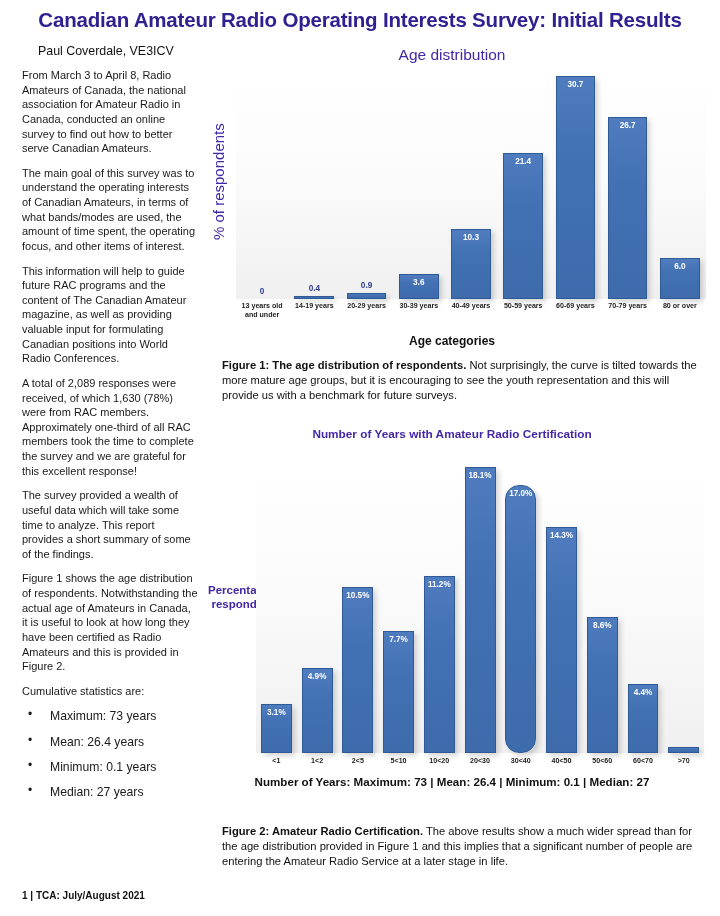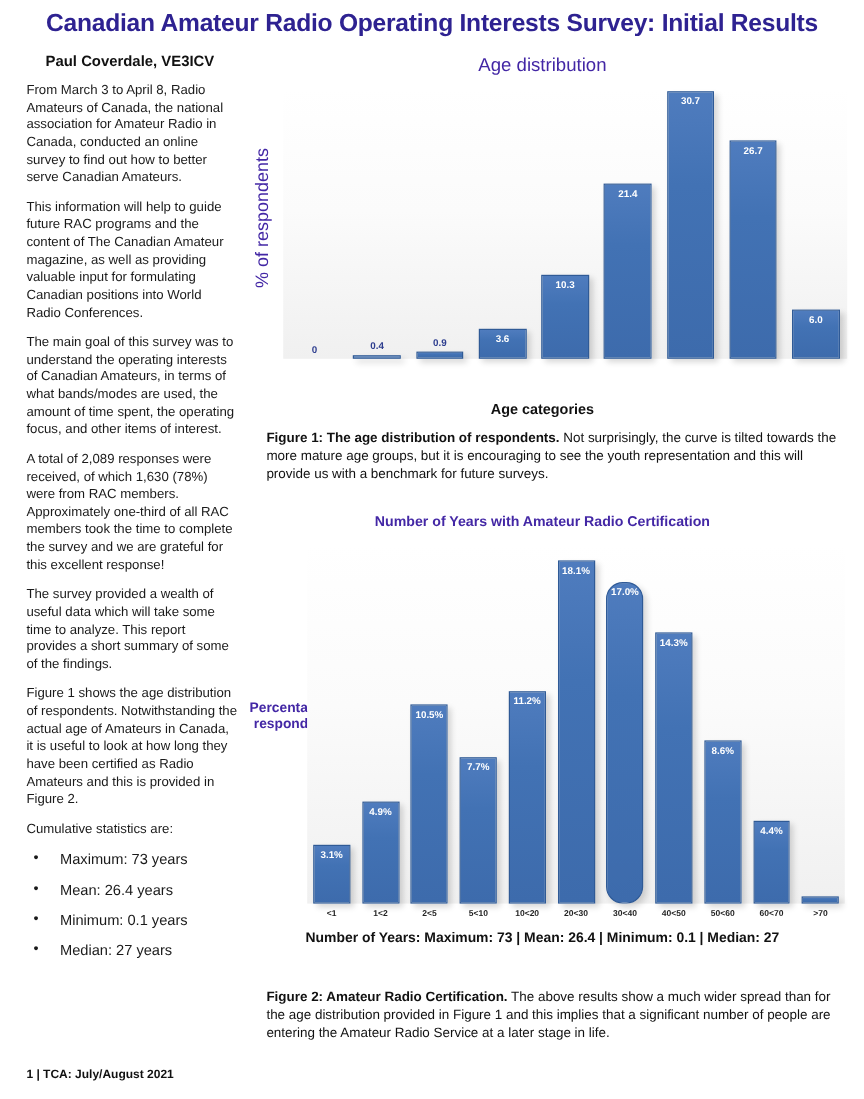--- a/index.html
+++ b/index.html
@@ -21,21 +21,21 @@
     color:#2E2291;
     letter-spacing:-0.2px;
     white-space:nowrap;
   }
 
   
   .left-col {
     position:absolute; left:22px; top:44px; width:176px;
   }
   .byline {
-    font-size:12.4px; font-weight:bold; color:#111; margin-bottom:10px;padding-left:16px;
+    font-size:12.4px; font-weight:normal; color:#111; margin-bottom:10px;padding-left:16px;
   }
   .para {
     font-size:11px; line-height:1.33; color:#1a1a1a; margin-bottom:10px;
     text-align:left;
   }
   .bullet-list { margin:2px 0 0 0; padding:0; list-style:none; }
   .bullet-list li {
     font-size:12.2px; line-height:1.33; color:#1a1a1a;
     margin-bottom:9px; padding-left:28px; position:relative;
   }
@@ -130,22 +130,22 @@
 </style>
 </head>
 <body>
 
 <div class="doc-title">Canadian Amateur Radio Operating Interests Survey: Initial Results</div>
 
 <div class="left-col">
   <div class="byline"><span>Paul Coverdale, VE3ICV</span></div>
 
   <div class="para">From March 3 to April 8, Radio Amateurs of Canada, the national association for Amateur Radio in Canada, conducted an online survey to find out how to better serve Canadian Amateurs.</div>
+  <div class="para">The main goal of this survey was to understand the operating interests of Canadian Amateurs, in terms of what bands/modes are used, the amount of time spent, the operating focus, and other items of interest.</div>
   <div class="para">This information will help to guide future RAC programs and the content of The Canadian Amateur magazine, as well as providing valuable input for formulating Canadian positions into World Radio Conferences.</div>
-  <div class="para">The main goal of this survey was to understand the operating interests of Canadian Amateurs, in terms of what bands/modes are used, the amount of time spent, the operating focus, and other items of interest.</div>
   <div class="para">A total of 2,089 responses were received, of which 1,630 (78%) were from RAC members. Approximately one-third of all RAC members took the time to complete the survey and we are grateful for this excellent response!</div>
   <div class="para">The survey provided a wealth of useful data which will take some time to analyze. This report provides a short summary of some of the findings.</div>
   <div class="para">Figure 1 shows the age distribution of respondents. Notwithstanding the actual age of Amateurs in Canada, it is useful to look at how long they have been certified as Radio Amateurs and this is provided in Figure 2.</div>
   <div class="para">Cumulative statistics are:</div>
 
   <ul class="bullet-list">
     <li>Maximum: 73 years</li>
     <li>Mean: 26.4 years</li>
     <li>Minimum: 0.1 years</li>
     <li>Median: 27 years</li>
@@ -199,20 +199,31 @@
           </div>
         </div>
         <div class="bar-slot">
           <div class="bar" style="height: 40.9091px; padding-left: 16px;">
             <div class="bar-val-in">6.0</div>
           </div>
         </div>
       </div>
   </div>
 
+  <div class="xaxis" id="c1-xaxis" style="left:38px; top:258px; width:470px;">
+      <div class="xtick">13 years old and under</div>
+      <div class="xtick">14-19 years</div>
+      <div class="xtick">20-29 years</div>
+      <div class="xtick">30-39 years</div>
+      <div class="xtick">40-49 years</div>
+      <div class="xtick">50-59 years</div>
+      <div class="xtick">60-69 years</div>
+      <div class="xtick">70-79 years</div>
+      <div class="xtick">80 or over</div>
+    </div>
 
   <div class="axis-title-x" style="top:290px;">Age categories</div>
 </div>
 
 <div class="caption" id="cap1">
   <b>Figure 1: The age distribution of respondents.</b><span> Not surprisingly, the curve is tilted towards the more mature age groups, but it is encouraging to see the youth representation and this will provide us with a benchmark for future surveys.</span>
 </div>
 
 <div class="fig-wrap" id="chart2">
   <div class="chart-title bold">Number of Years with Amateur Radio Certification</div>

